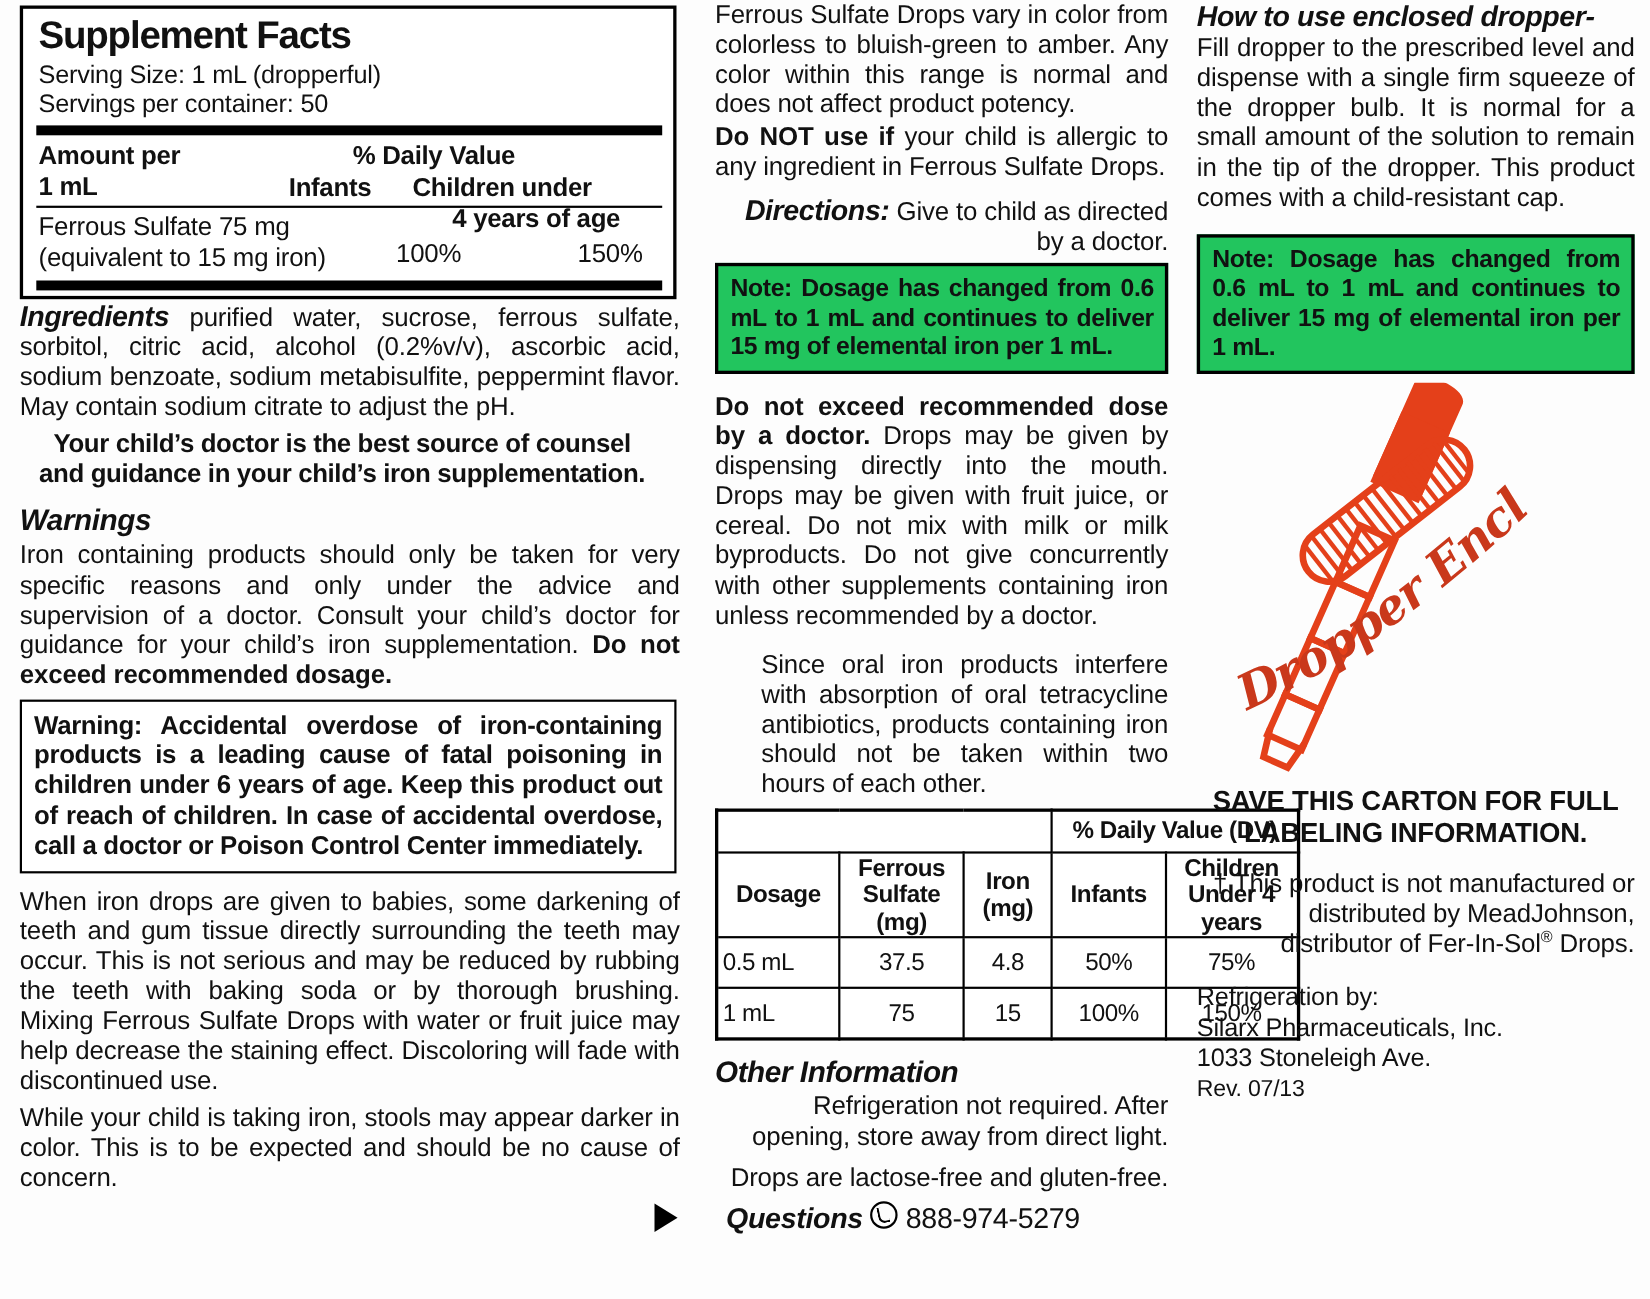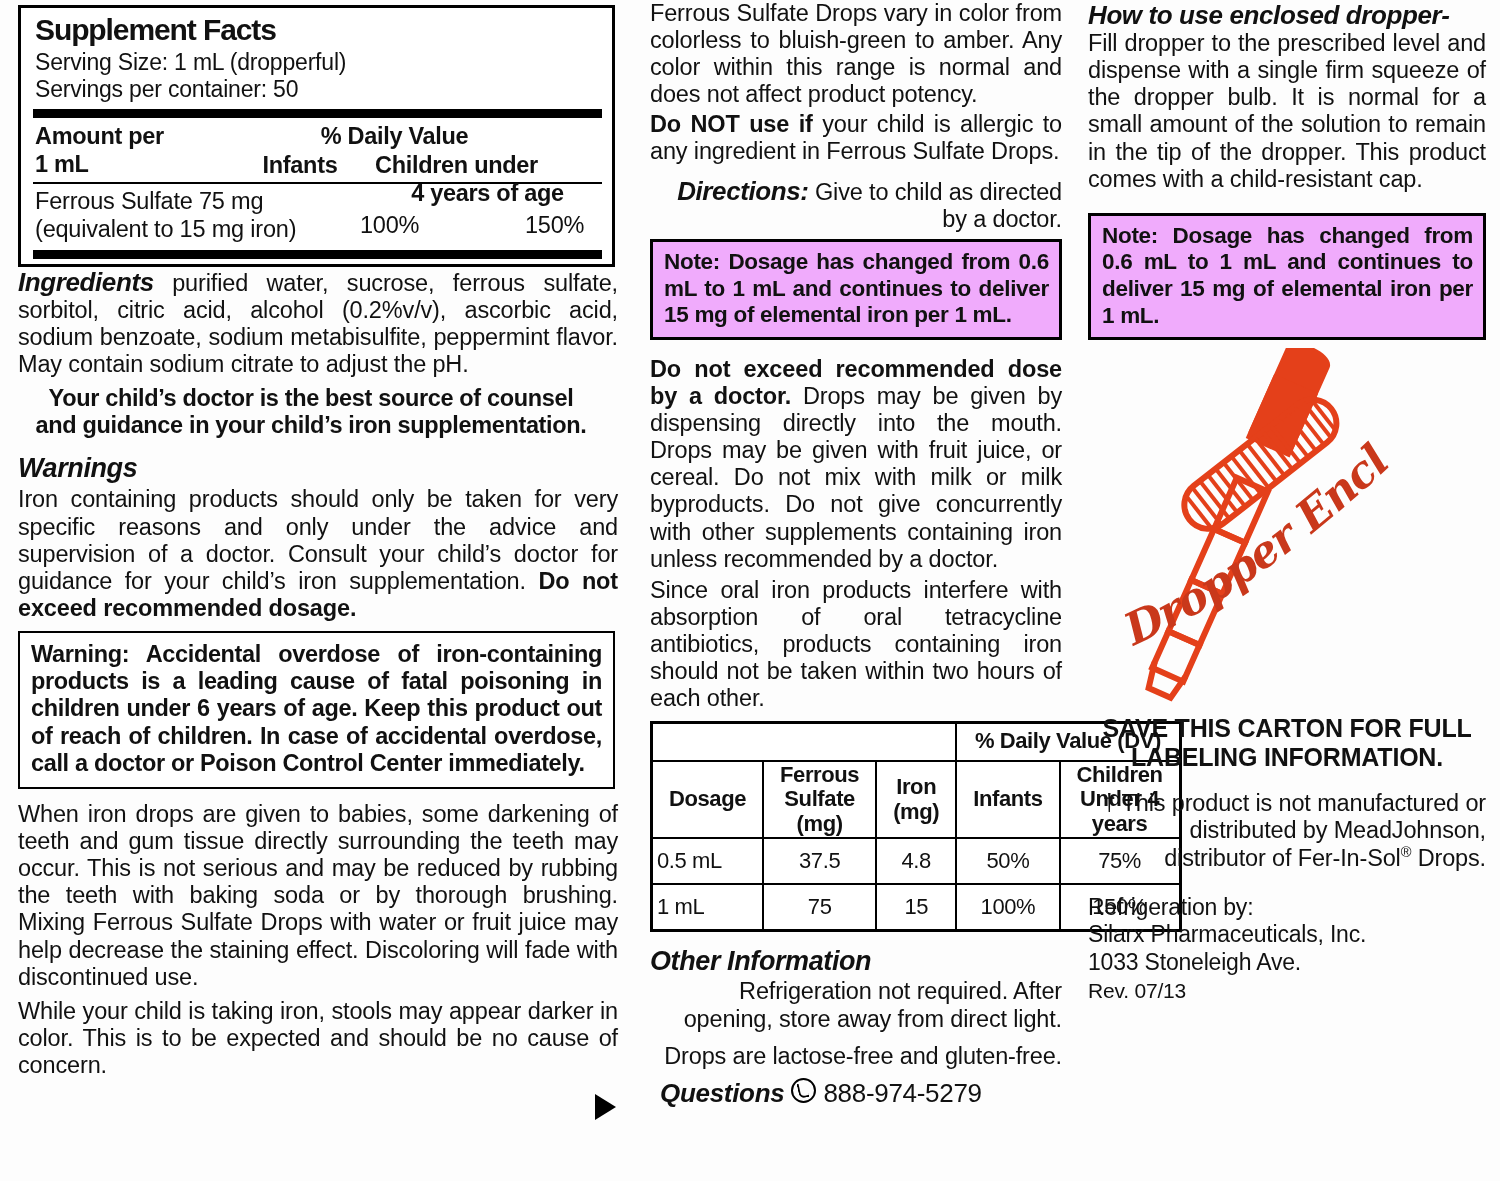--- a/index.html
+++ b/index.html
@@ -30,21 +30,21 @@
     letter-spacing:-0.4px;
   }
 
   
   .sf-box{
     border:3px solid #000;background:#fff;
     padding:6px 10px 4px 12px;
     margin:5px 0 0 0;box-sizing:border-box;width:597px;
   }
   .sf-title{
-    font-size:30px;font-weight:bold;letter-spacing:-1.1px;
+    font-size:35px;font-weight:bold;letter-spacing:-1.1px;
     line-height:1.0;margin:1px 0 4px 2px;
   }
   .sf-serv{font-size:23px;line-height:1.17;letter-spacing:-0.2px;margin-left:2px;}
   .rule-thick{height:9px;background:#000;margin:6px 0 4px 0;}
   .rule-thin{height:2px;background:#000;margin:4px 0 3px 0;}
   .sf-hdr{position:relative;font-weight:bold;font-size:23.5px;line-height:1.2;letter-spacing:-0.3px;}
   .sf-hdr .amt{display:block;margin-left:2px;}
   .sf-dv{position:absolute;right:2px;top:0;text-align:right;}
   .sf-dv .dvt{display:block;text-align:center;padding-right:36px;}
   .sf-cols{display:block;margin-top:1px;}
@@ -59,21 +59,21 @@
   .warn-box{
     border:2.5px solid #000;background:#fff;box-sizing:border-box;
     padding:8px 11px 10px 11px;margin:6px 0 12px 0;width:597px;
   }
   .warn-box p{
     margin:0;font-size:23.5px;line-height:1.155;font-weight:bold;
     text-align:justify;text-justify:inter-word;letter-spacing:-0.35px;
   }
 
   .note-box{
-    border:3px solid #000;background:#f0abfc;box-sizing:border-box;
+    border:3px solid #000;background:#22c55e;box-sizing:border-box;
     padding:7px 10px 8px 11px;margin:6px 0 16px 0;
   }
   .note-box p{
     margin:0;font-size:22.5px;line-height:1.18;font-weight:bold;
     text-align:justify;text-justify:inter-word;letter-spacing:-0.3px;
   }
 
   
   table.dose{
     border-collapse:collapse;width:408px;background:#fff;
@@ -183,23 +183,23 @@
     <p class="p" style="margin-bottom:2px;">Ferrous Sulfate Drops vary in color from colorless to bluish-green to amber. Any color within this range is normal and does not affect product potency.</p>
 
     <p class="p" style="margin-bottom:11px;"><b>Do NOT use if</b><span> your child is allergic to any ingredient in Ferrous Sulfate Drops.</span></p>
 
     <p class="p nj" style="margin-bottom:4px;"><span class="ital-head">Directions:</span><span>  Give to child as directed by a doctor.</span></p>
 
     <div class="note-box">
       <p>Note: Dosage has changed from 0.6 mL to 1 mL and continues to deliver 15 mg of elemental iron per 1 mL.</p>
     </div>
 
-    <p class="p" style="margin-bottom:4px;"><b>Do not exceed recommended dose by a doctor.</b><span> Drops may be given by dispensing directly into the mouth. Drops may be given with fruit juice, or cereal. Do not mix with milk or milk byproducts. Do not give concurrently with other supplements containing iron unless recommended by a doctor.</span></p>
-
-    <p class="p" style="margin-bottom:8px;">Since oral iron products interfere with absorption of oral tetracycline antibiotics, products containing iron should not be taken within two hours of each other.</p>
+    <p class="p" style="margin-bottom:18px;"><b>Do not exceed recommended dose by a doctor.</b><span> Drops may be given by dispensing directly into the mouth. Drops may be given with fruit juice, or cereal. Do not mix with milk or milk byproducts. Do not give concurrently with other supplements containing iron unless recommended by a doctor.</span></p>
+
+    <p class="p" style="margin-bottom:8px;margin-left:42px;">Since oral iron products interfere with absorption of oral tetracycline antibiotics, products containing iron should not be taken within two hours of each other.</p>
 
     <table class="dose">
       <tbody>
           <tr>
         <td colspan="3" class="blank-cell" style="border-top:none;border-left:none;height:34px;"></td>
         <th colspan="2">% Daily Value (DV)</th>
       </tr>
       <tr>
         <th><span>Dosage</span></th>
         <th>

